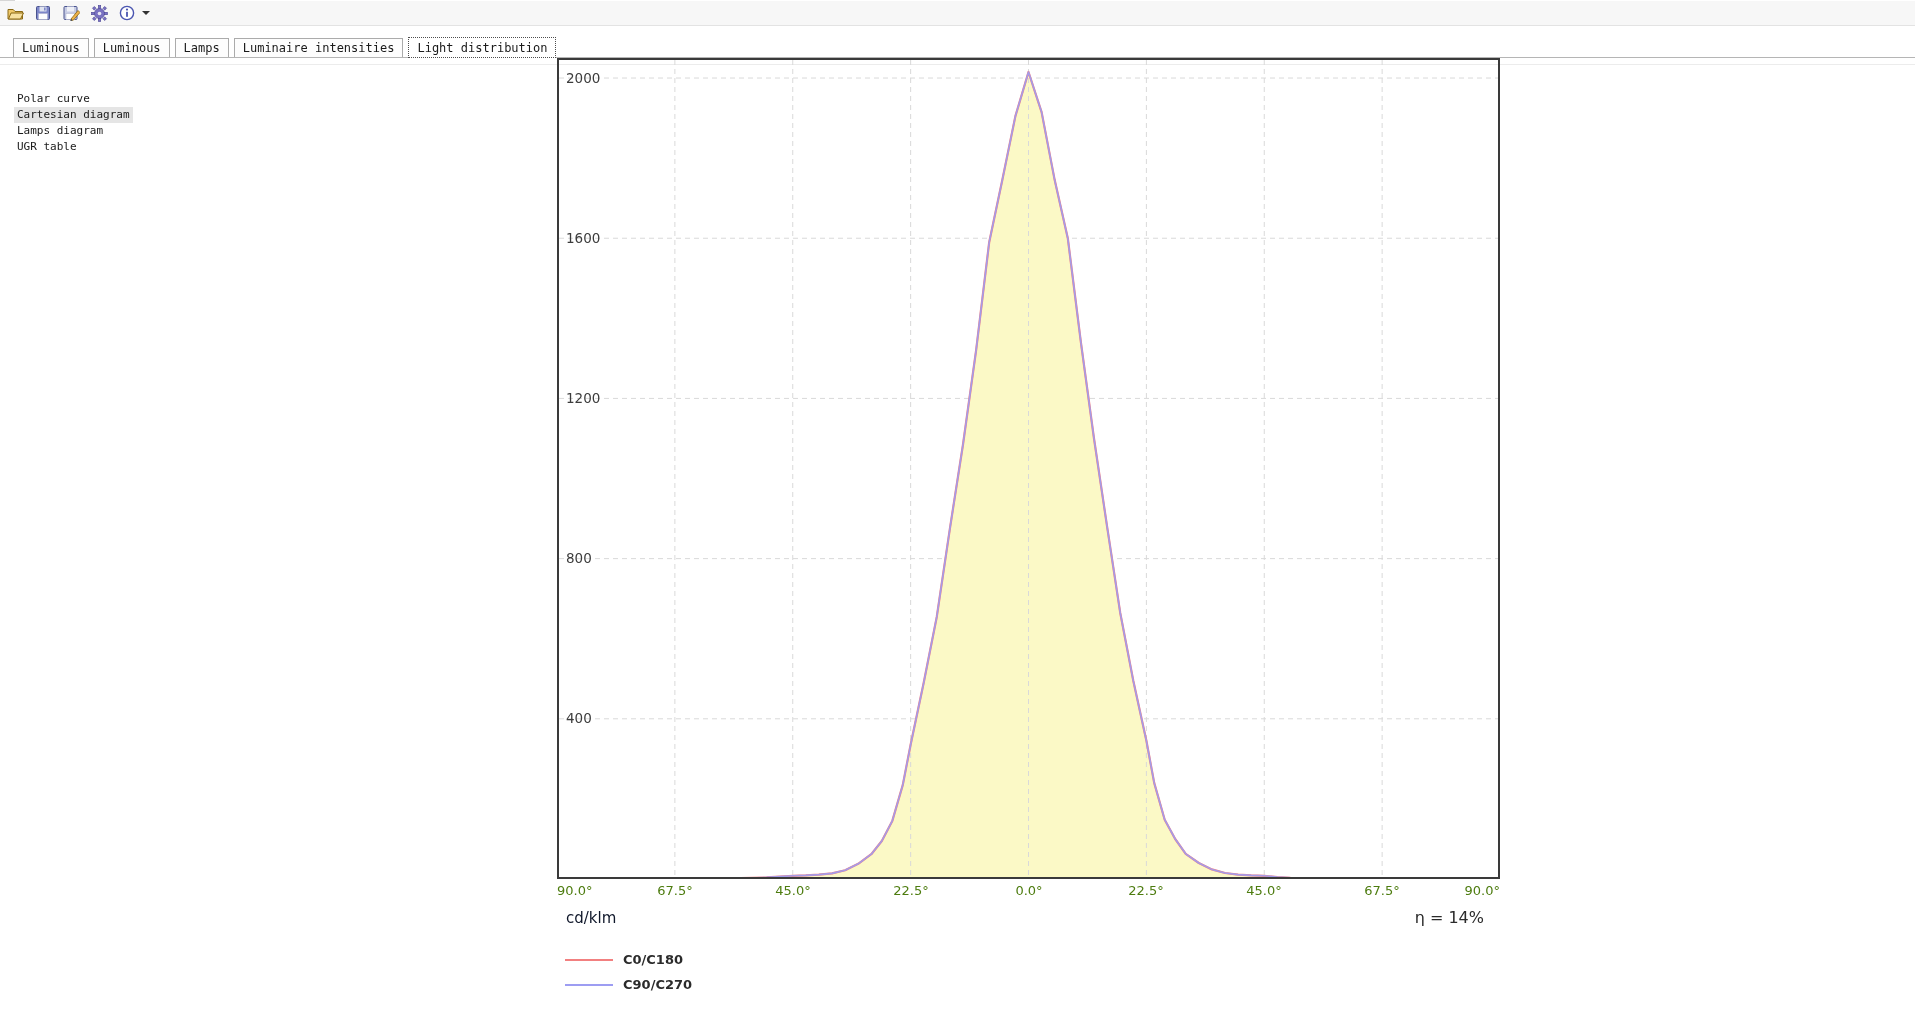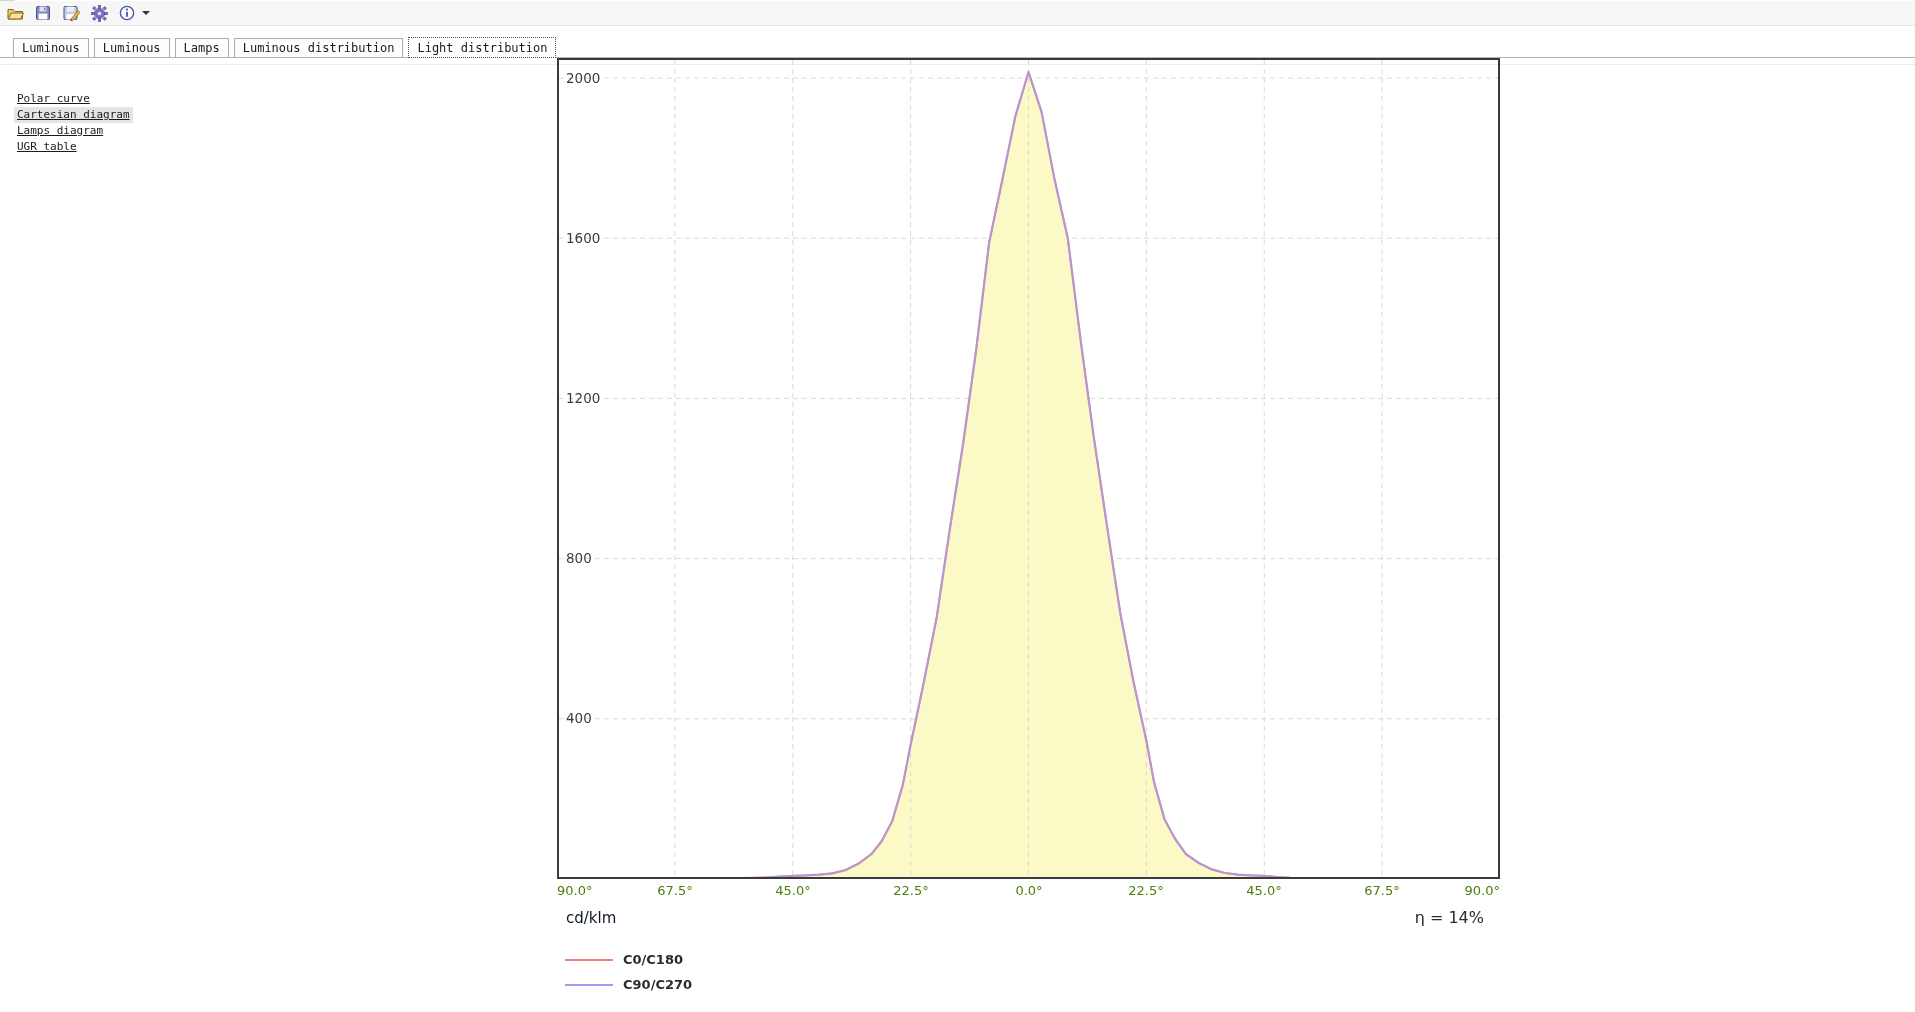--- a/index.html
+++ b/index.html
@@ -36,21 +36,21 @@
     height:21px; margin-bottom:-1px; background:#ffffff;
     border:1px dotted #4d4d4d; padding-top:3px; z-index:2; position:relative;margin-top:10px;
   }
   .content-divider { position:absolute; left:0; top:64px; width:100%; height:1px; background:#ececec; }
   
   .sidelist {
     position:absolute; left:14px; top:91px;
     font-family:"DejaVu Sans Mono","Liberation Mono",monospace;
     font-size:11px; line-height:16px;
   }
-  .sidelist .item { padding:0 3px; white-space:nowrap; cursor:default;text-decoration:underline; }
+  .sidelist .item { padding:0 3px; white-space:nowrap; cursor:default; }
   .sidelist .item.selected { background:#e5e5e5; }
   
   .chart-svg { position:absolute; left:557px; top:58px; }
   .xticks { position:absolute; left:557px; top:883px; width:943px; height:17px; font-size:13px; color:#4d7c0f; }
   .xticks span { position:absolute; transform:translateX(-50%); white-space:nowrap; }
   .xticks span:first-child { transform:none; }
   .xticks span:last-child { transform:translateX(-100%); }
   .unit-label { position:absolute; left:566px; top:909px; font-size:15px; color:#0f172a; }
   .eta-label { position:absolute; left:557px; top:908px; width:943px; text-align:right; padding-right:16px; font-size:16px; color:#2b2b2b; }
   .legend { position:absolute; left:565px; top:947px; font-size:13px; color:#2b2b2b;font-weight:bold; }
@@ -111,21 +111,21 @@
         <circle cx="8" cy="4.6" r="1.1" fill="#4a55b0"></circle>
       </svg>
     </div>
     <div class="caret"></div>
   </div>
 
   <div class="tabbar" id="tabbar">
       <div class="tab">Luminous</div>
       <div class="tab">Luminous</div>
       <div class="tab">Lamps</div>
-      <div class="tab">Luminous distribution</div>
+      <div class="tab">Luminaire intensities</div>
       <div class="tab selected">Light distribution</div>
     </div>
   <div class="content-divider"></div>
 
   <div class="sidelist" id="sidelist">
       <div class="item">Polar curve</div>
       <div class="item selected">Cartesian diagram</div>
       <div class="item">Lamps diagram</div>
       <div class="item">UGR table</div>
     </div>

